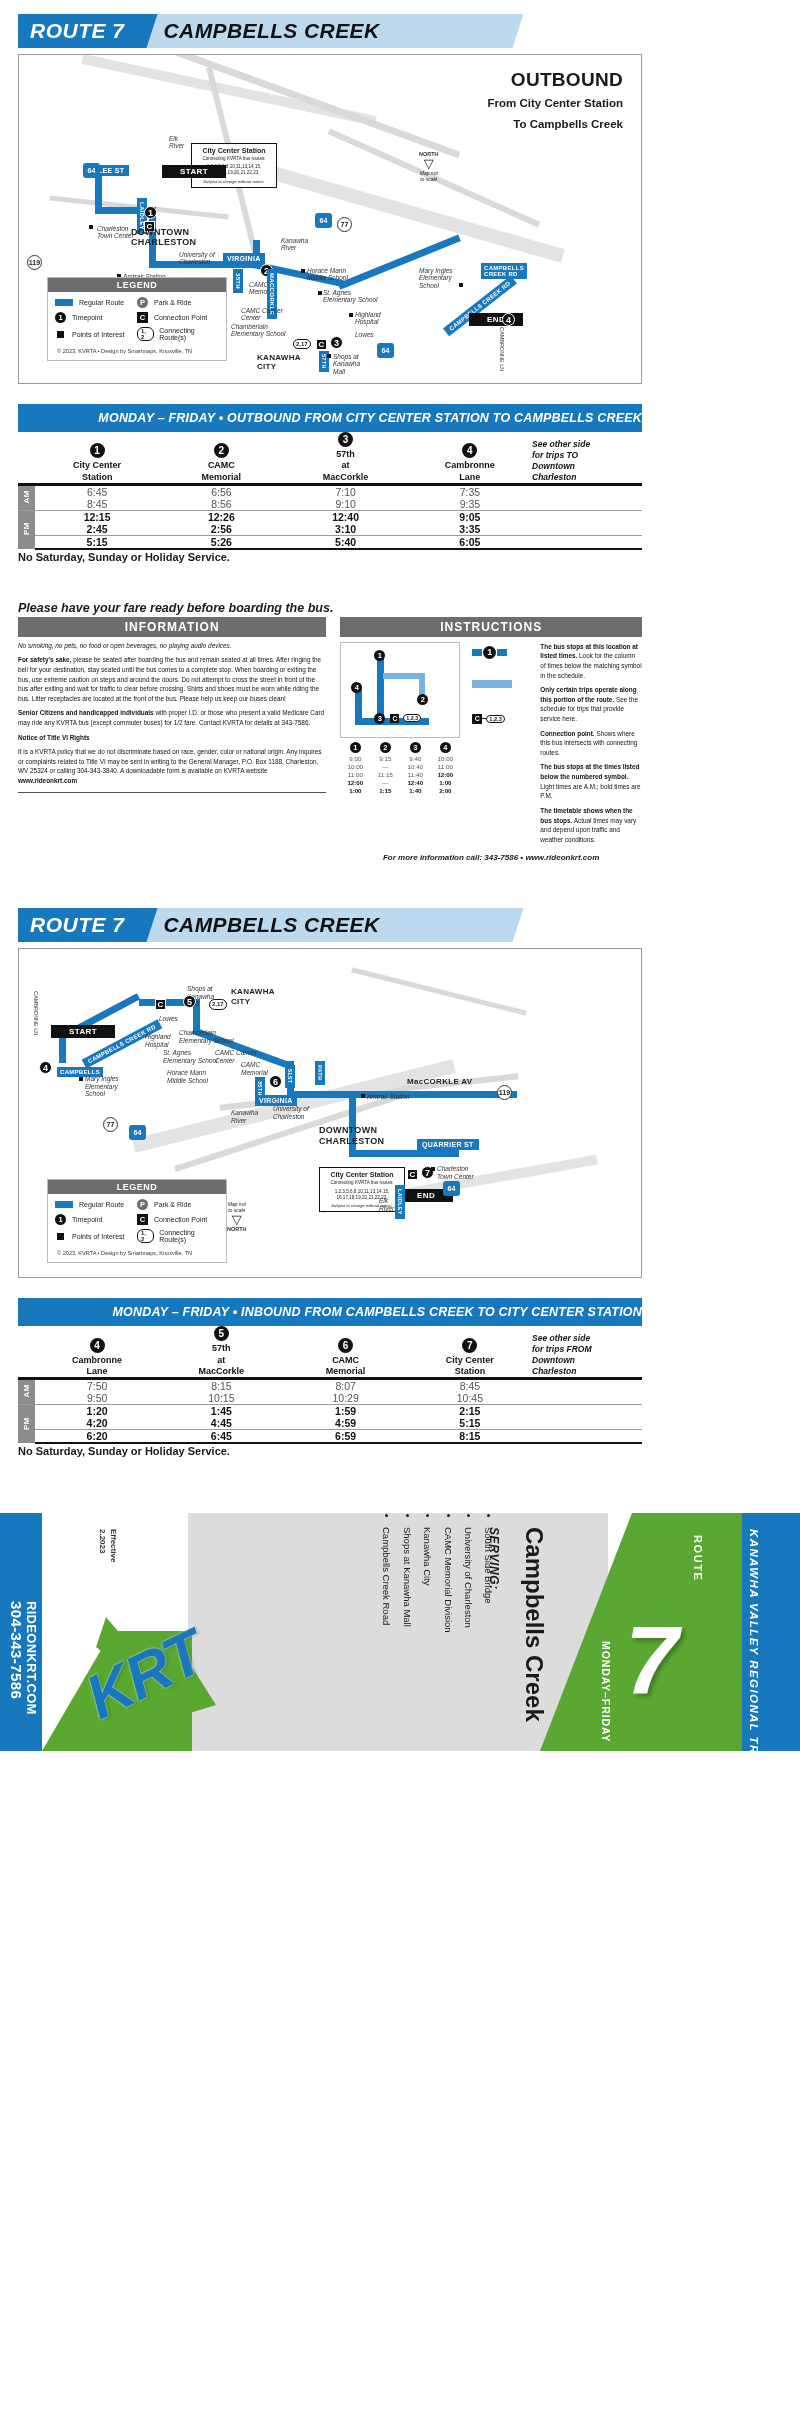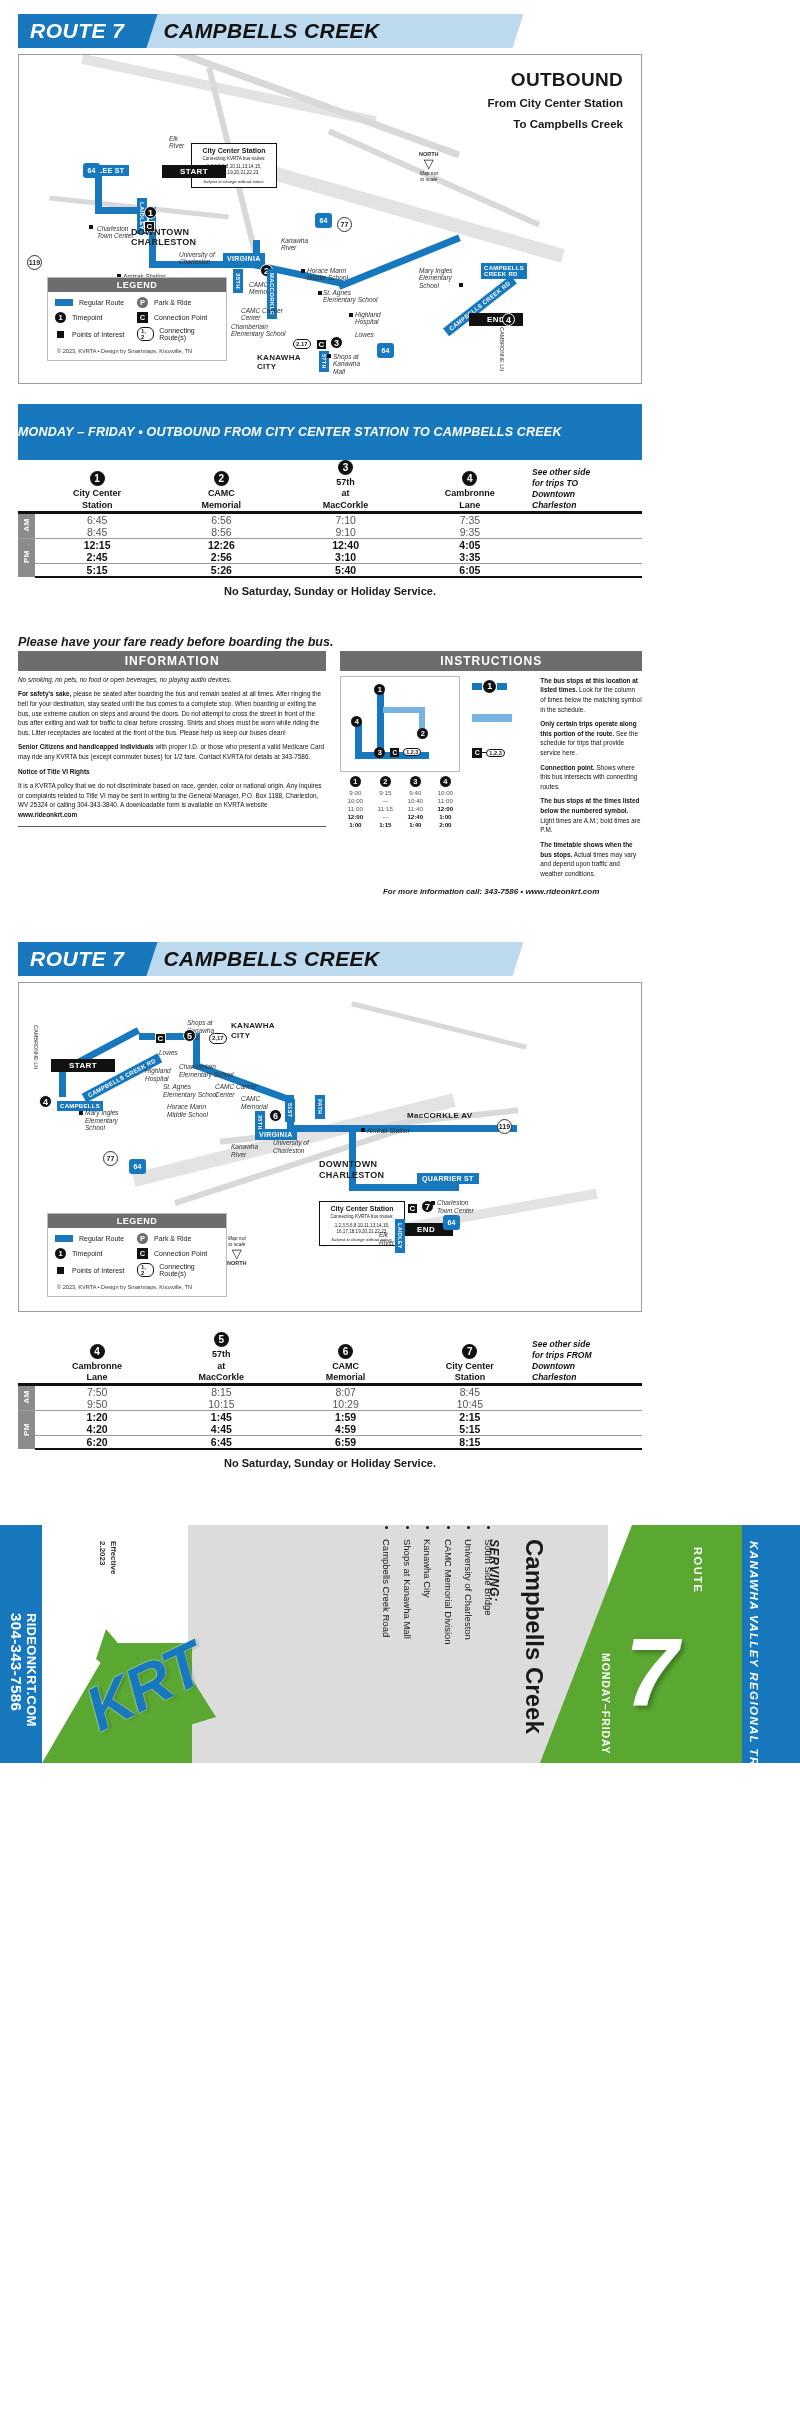--- a/index.html
+++ b/index.html
@@ -113,22 +113,22 @@
       justify-content:center; margin-right:6px;}
   .legend-cell .lg-cp { width:11px; height:11px; background:#111; color:#fff; font-size:7.5px;
       font-weight:bold; display:flex; align-items:center; justify-content:center; margin-right:6px;}
   .legend-cell .lg-cr { border:1px solid #111; border-radius:6px; font-size:6px; padding:0 3px;
       margin-right:5px; font-weight:bold;}
   .legend-credit { font-size:5.6px; color:#333; padding:3px 0 3px 2px; }
 
   
   .sched { margin:20px 18px 0 18px; }
   .sched-hd {
-    background:#1878bd; color:#fff; text-align:left; font-weight:bold;
-    font-size:12.5px; padding:21px 0; letter-spacing:.2px; font-style:italic;
+    background:#1878bd; color:#fff; text-align:right; font-weight:bold;
+    font-size:12.5px; padding:7px 0; letter-spacing:.2px; font-style:italic;
   }
   table.sched-tbl { width:100%; border-collapse:collapse; table-layout:fixed; }
   table.sched-tbl th, table.sched-tbl td { padding:0; }
   .col-ampm { width:17px; }
   .hdr-cell { text-align:center; vertical-align:bottom; padding:6px 0 5px 0; }
   .hdr-num {
     width:15px; height:15px; border-radius:50%; background:#111; color:#fff;
     font-size:10px; font-weight:bold; display:flex; align-items:center;
     justify-content:center; margin:0 auto 2px auto;
   }
@@ -139,21 +139,21 @@
   .t-am td { font-size:10.5px; text-align:center; color:#555; padding:2.5px 0; }
   .t-pm td { font-size:10.5px; text-align:center; color:#111; font-weight:bold; padding:2.5px 0; }
   .ampm-lbl {
     background:#8c8c8c; color:#fff; font-size:8px; font-weight:bold;
     writing-mode: vertical-rl; transform:rotate(180deg);
     text-align:center; letter-spacing:.5px;
   }
   .ampm-cell { background:#8c8c8c; width:17px; vertical-align:middle; text-align:center; }
   .row-line td { border-top:1px solid #9b9b9b; }
   .row-bot td { border-bottom:2px solid #111; }
-  .no-service { text-align:center; font-size:11px; font-weight:bold; padding-top:7px; }
+  .no-service { text-align:left; font-size:11px; font-weight:bold; padding-top:1px; }
 
   
   .fare-line {
     margin:38px 18px 2px 18px; font-size:12.5px; font-weight:bold; font-style:italic;
   }
 
   
   .twocol { display:flex; gap:14px; margin:0 18px; align-items:flex-start; }
   .col-info { width:370px; }
   .col-instr { width:362px; }
@@ -445,21 +445,21 @@
           <td>9:35</td>
           <td></td>
         </tr>
         <tr class="t-pm row-line">
           <td class="ampm-cell" rowspan="3">
             <span class="ampm-lbl">PM</span>
           </td>
           <td>12:15</td>
           <td>12:26</td>
           <td>12:40</td>
-          <td>4:05</td>
+          <td>9:05</td>
           <td></td>
         </tr>
         <tr class="t-pm">
           <td>2:45</td>
           <td>2:56</td>
           <td>3:10</td>
           <td>3:35</td>
           <td></td>
         </tr>
         <tr class="t-pm row-line row-bot">
@@ -715,20 +715,21 @@
             <span class="lg-cr">1, 2</span>
             <span>Connecting Route(s)</span>
           </div>
         </div>
         <div class="legend-credit">© 2023, KVRTA  •  Design by Smartmaps, Knoxville, TN</div>
       </div>
     </div>
   </div>
 
   <div class="sched">
+    <div class="sched-hd">MONDAY – FRIDAY • INBOUND FROM CAMPBELLS CREEK TO CITY CENTER STATION</div>
     <table class="sched-tbl">
       <colgroup>
           <col class="col-ampm">
           <col>
           <col>
           <col>
           <col>
           <col style="width:110px">
         </colgroup>
       <thead>

